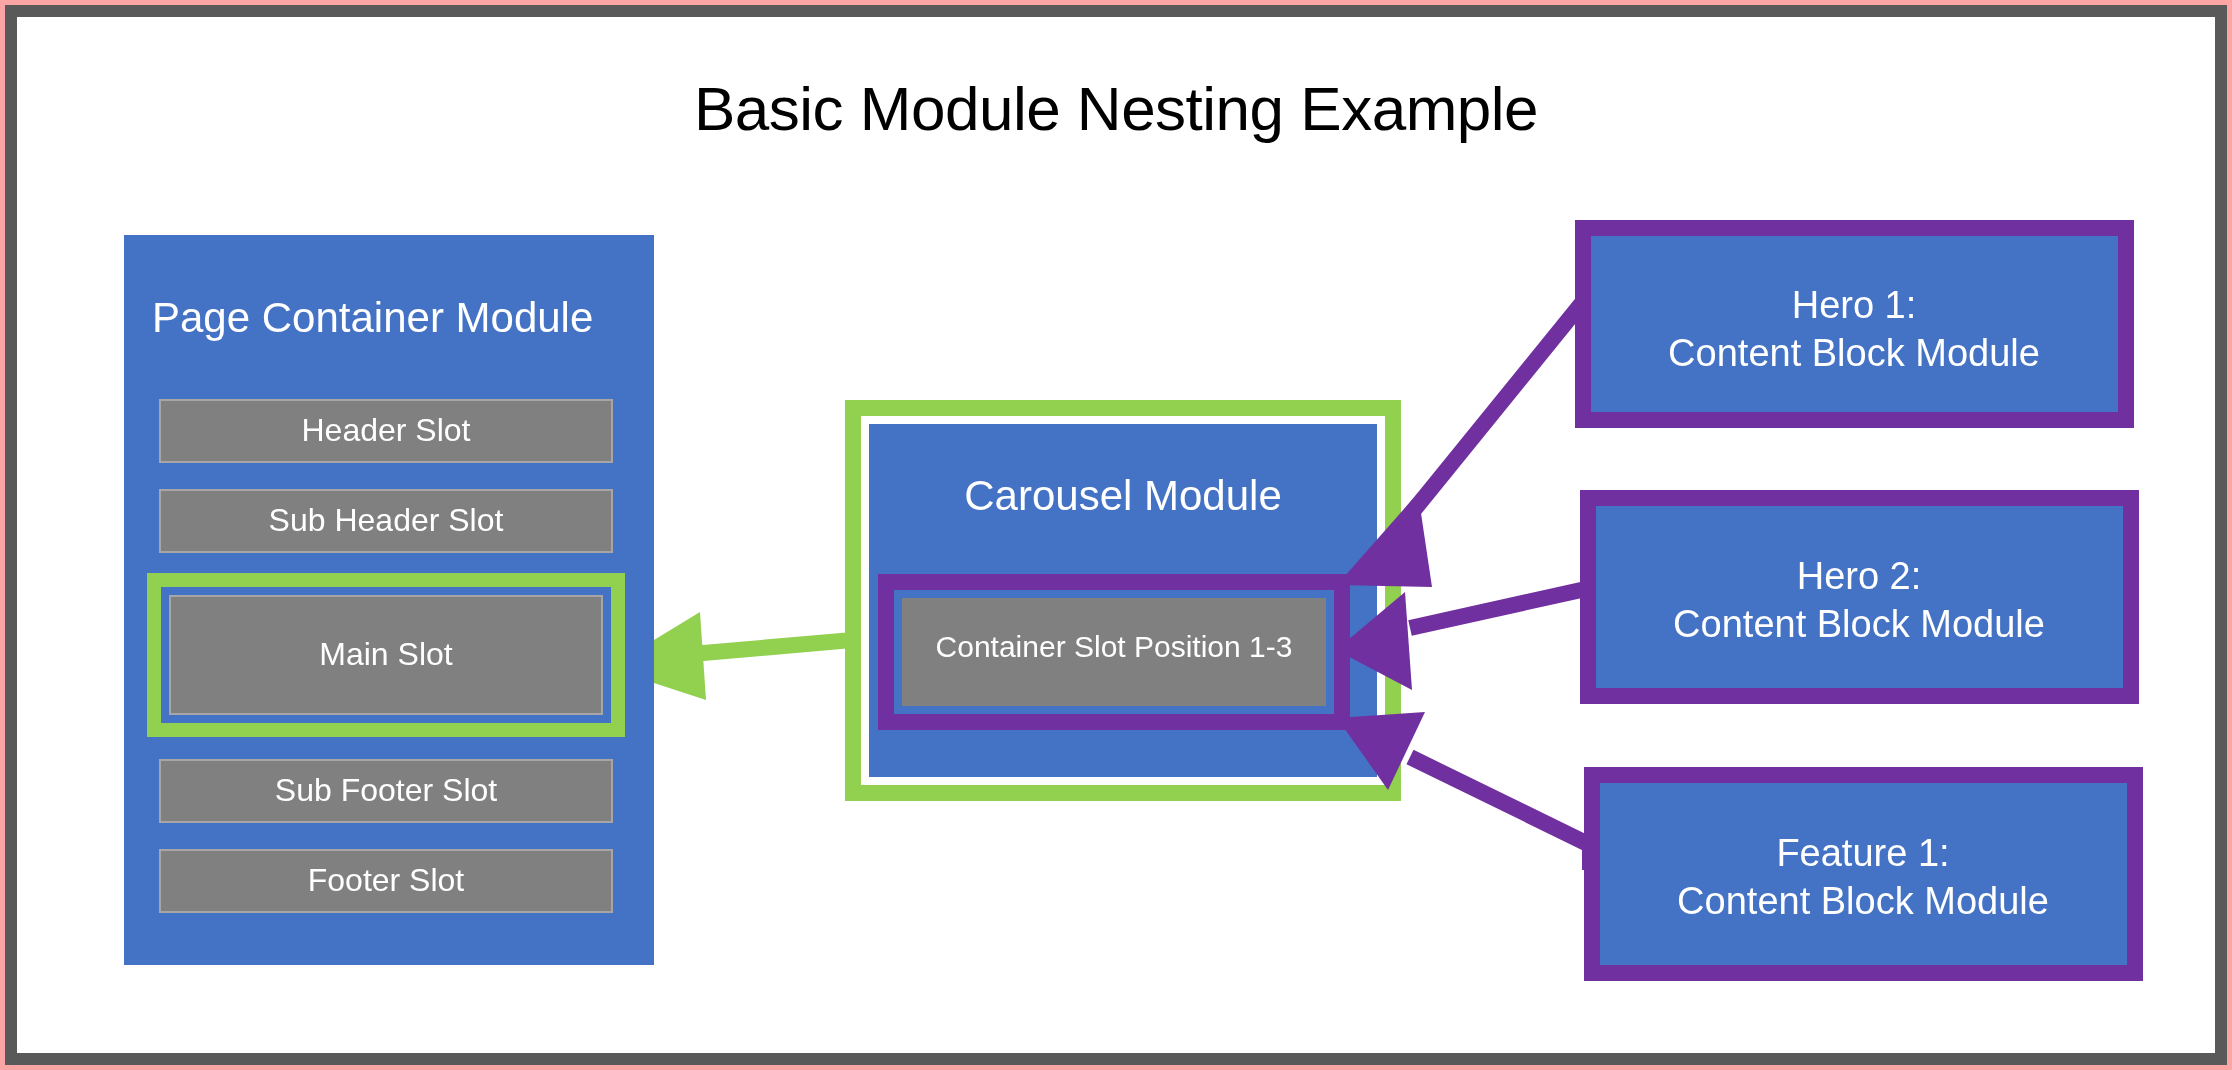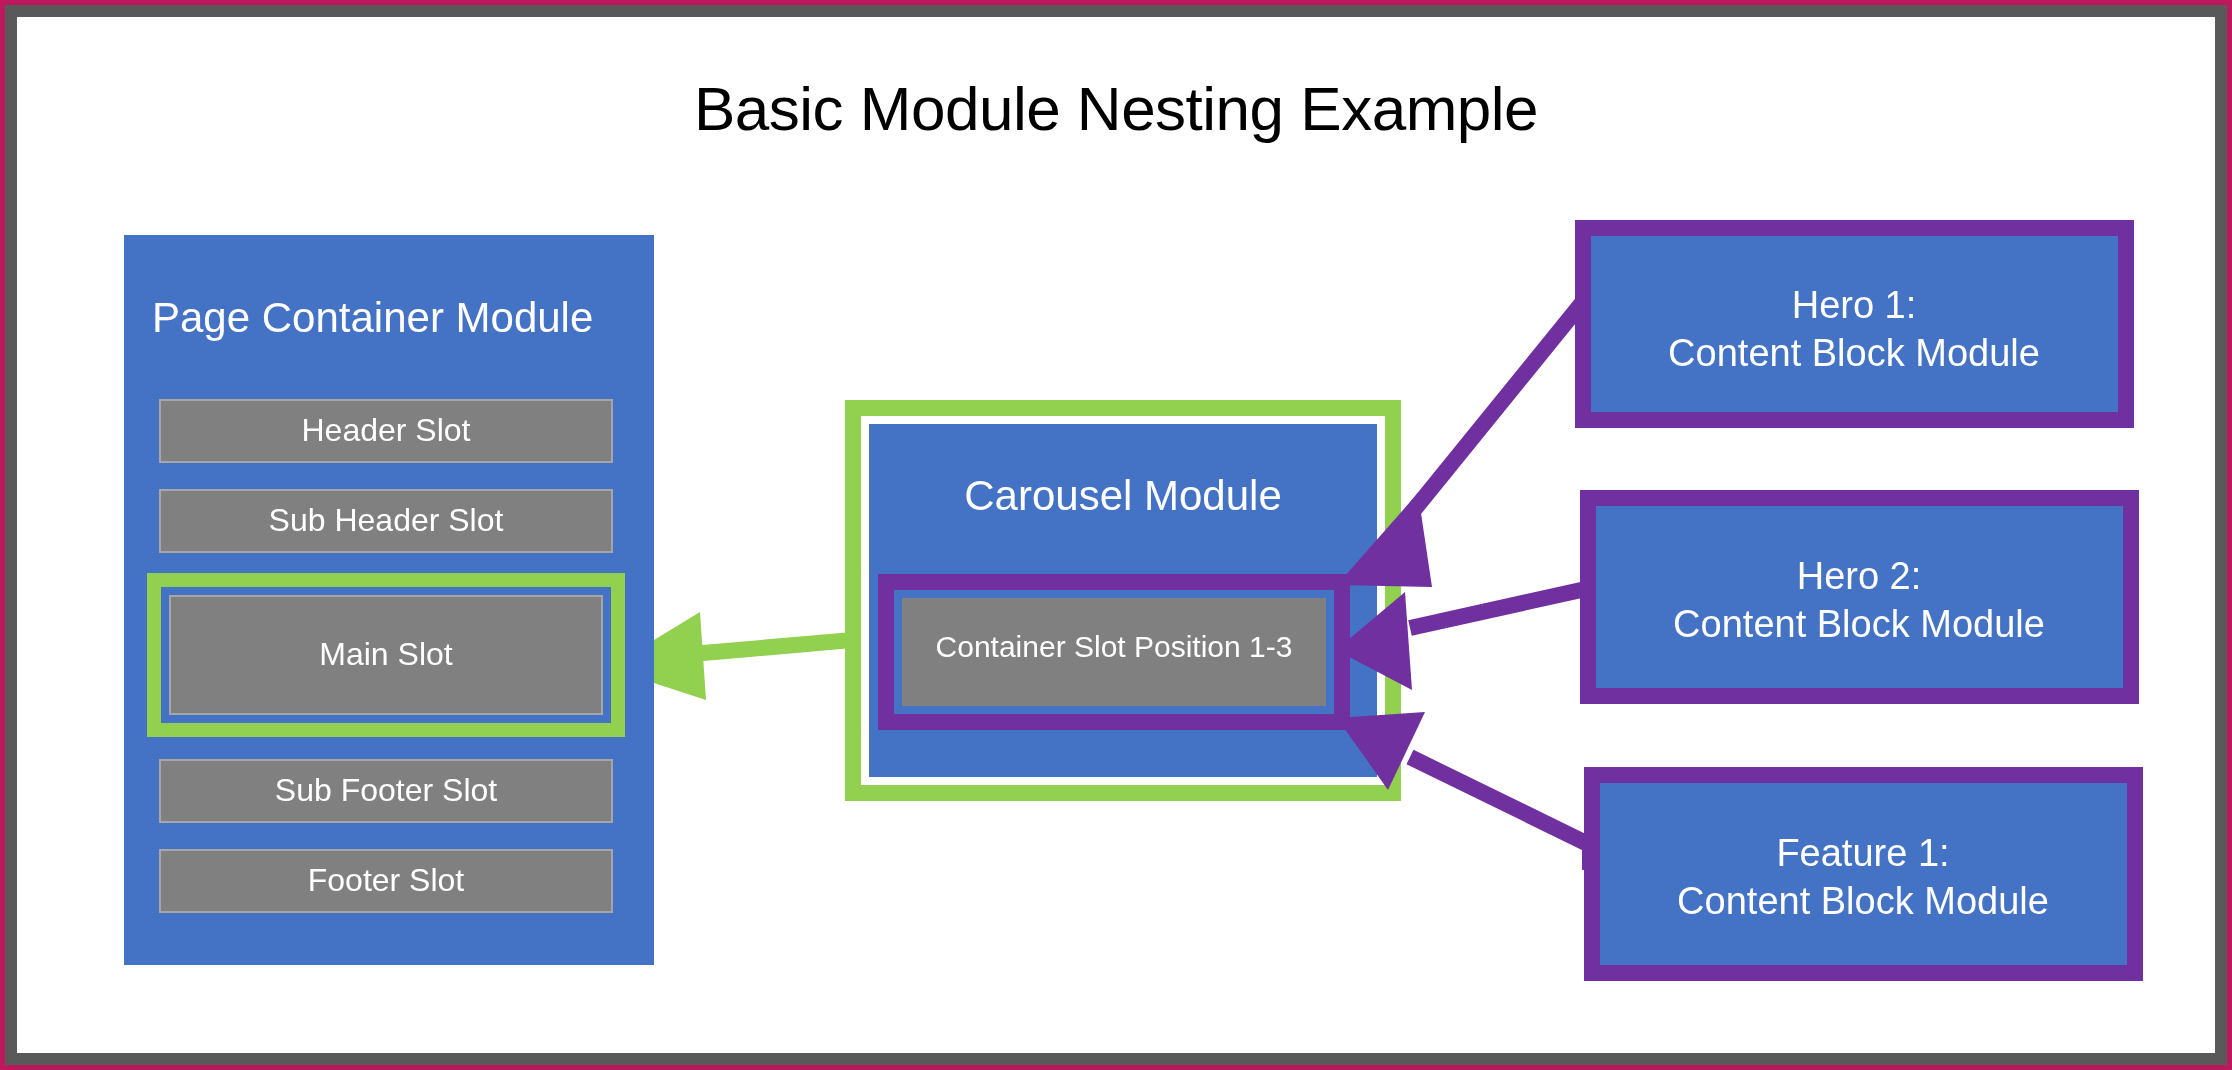--- a/index.html
+++ b/index.html
@@ -10,21 +10,21 @@
   body {
     width: 2232px;
     height: 1070px;
     font-family: "Liberation Sans", sans-serif;
     overflow: hidden;
   }
   #diagram-root {
     position: relative;
     width: 2232px;
     height: 1070px;
-    background: #be185d;
+    background: #fca5a5;
     box-sizing: border-box;
   }
   
   #outer-frame {
     position: absolute;
     left: 5px;
     top: 5px;
     width: 2222px;
     height: 1060px;
     box-sizing: border-box;

